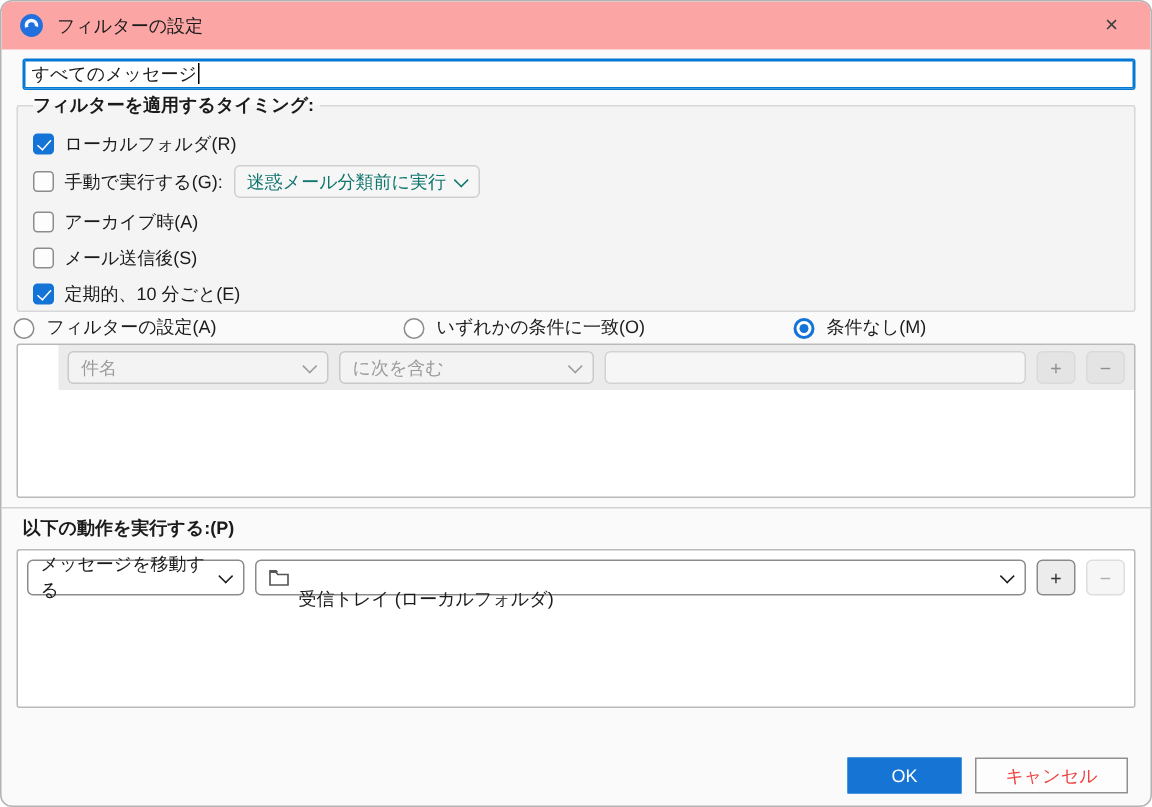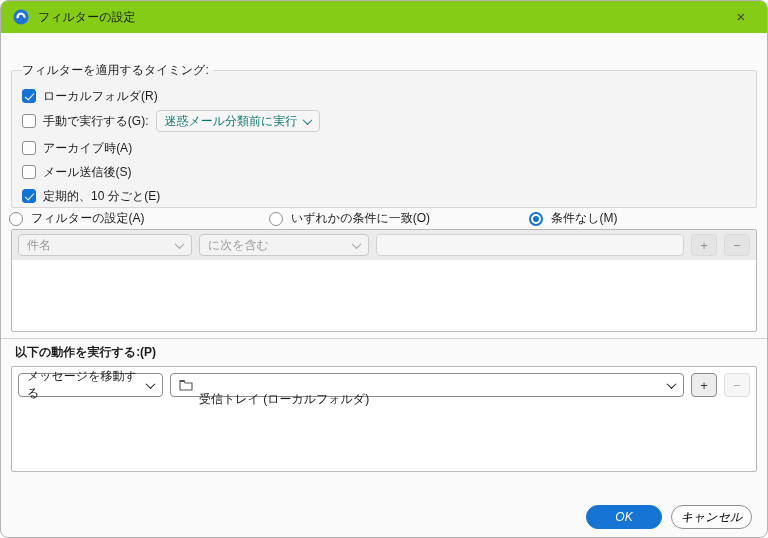--- a/index.html
+++ b/index.html
@@ -6,41 +6,41 @@
   html,body { background:#fff; }
   body { font-family: "Liberation Sans", "DejaVu Sans", sans-serif; font-size: 12px; color:#1b1b1b; }
 
   .dialog {
     position: relative; width: 768px; height: 538px;
     background: #fafafa; border: 1px solid #b3b3b3; border-radius: 8px;
     overflow: hidden;
   }
 
   
-  .titlebar { height: 32px; display:flex; align-items:center; padding: 0 12px; background:#84cc16; }
+  .titlebar { height: 32px; display:flex; align-items:center; padding: 0 12px; background:#fca5a5; }
   .tb-icon { width:16px; height:16px; flex:0 0 auto; }
   .tb-title { margin-left: 9px; flex:1; color:#1b1b1b; }
   .tb-close { width: 28px; text-align:center; font-size: 15px; color:#414141; cursor: default; line-height: 28px; }
 
   
   .name-row { display:flex; align-items:center; margin: 5px 10px 0 14px; height: 22px; }
   .name-label { width: 114px; flex: 0 0 auto; }
   .name-input {
     flex: 1; height: 21px; background:#fff; border: 1px solid #0078d4; border-radius: 2px;
     display:flex; align-items:center; padding: 0 5px; outline: 1px solid #0078d4; outline-offset: -2px;
   }
   .caret { display:inline-block; width:1px; height:14px; background:#000; margin-left:1px; }
 
   
   fieldset.timing {
     margin: 2px 10px 0 10px; height: 146px;
     border: 1px solid #d7d7d7; background: #f4f4f4; border-radius: 2px;
     padding: 2px 8px 0 8px;
   }
-  fieldset.timing legend { font-weight: normal; padding: 0 4px 0 0; margin-left: 2px; color:#1b1b1b; }
+  fieldset.timing legend { font-weight: bold; padding: 0 4px 0 0; margin-left: 2px; color:#1b1b1b; }
   .chk-row { display:flex; align-items:center; margin-top: 6px; height: 18px; }
   .chk-row.tall { height: 24px; margin-top: 4px; }
   .checkbox {
     width: 14px; height: 14px; border-radius: 3px; margin: 0 7px 0 2px; flex:0 0 auto;
     background:#fdfdfd; border: 1px solid #8c8c8c; position: relative;
   }
   .checkbox.checked { background:#1373d6; border-color:#1373d6; }
   .checkbox.checked::after {
     content:""; position:absolute; left:4px; top:1px; width:4px; height:8px;
     border: solid #fff; border-width: 0 1.6px 1.6px 0; transform: rotate(42deg);
@@ -59,21 +59,21 @@
   .radio-opt { display:flex; align-items:center; }
   .radio-opt.o1 { width: 260px; }
   .radio-opt.o2 { width: 260px; }
   .radio { width:14px; height:14px; border-radius:50%; background:#fff; border:1px solid #8c8c8c;
            margin-right: 8px; flex:0 0 auto; position:relative; }
   .radio.selected { border: 2px solid #1373d6; }
   .radio.selected::after { content:""; position:absolute; left:2px; top:2px; width:6px; height:6px;
            border-radius:50%; background:#1373d6; }
 
   
-  .cond-box { margin: 0 10px; height: 103px; border: 1px solid #b9b9b9; background:#fff; border-radius:2px; }
+  .cond-box { margin: 0 10px; height: 103px; border: 1px solid #b9b9b9; background:#fff; border-radius:2px;padding-left:27px; }
   .cond-head { height: 30px; background:#ebebeb; display:flex; align-items:center; padding: 0 6px; gap: 7px; }
   .dd {
     height: 22px; display:flex; align-items:center; justify-content: space-between;
     padding: 0 8px; border-radius: 4px; background:#fff; border:1px solid #8b8b8b; color:#1b1b1b;
   }
   .dd.disabled { background:#f3f3f3; border-color:#c9c9c9; color:#9b9b9b; }
   .dd-field { width: 174px; flex:0 0 auto; }
   .dd-op { width: 170px; flex:0 0 auto; }
   .cond-input { flex:1; height:22px; background:#f6f6f6; border:1px solid #d3d3d3; border-radius:4px; }
   .mini-btn { width: 26px; height: 22px; flex:0 0 auto; border-radius: 4px; display:flex;
@@ -89,40 +89,44 @@
              border-radius:2px; padding: 6px; }
   .act-row { display:flex; align-items:center; gap: 7px; }
   .dd-action { width: 145px; height: 24px; flex: 0 0 auto; }
   .dd-folder { flex: 1; height: 24px; justify-content: flex-start; gap: 6px; }
   .dd-folder .fl-text { flex: 1; margin-top: 28px; }
   .folder-ico { width: 14px; height: 12px; flex:0 0 auto; }
   .act-row .mini-btn { height: 24px; }
 
   
   .footer { display:flex; justify-content:flex-end; gap: 9px; margin: 33px 15px 0 0; }
-  .btn { height: 24px; border-radius: 12px; display:flex; align-items:center; justify-content:center;font-style:italic; }
+  .btn { height: 24px; border-radius: 0; display:flex; align-items:center; justify-content:center; }
   .btn-ok { width: 76px; background:#1574d4; border:1px solid #1574d4; color:#fff; }
-  .btn-cancel { width: 81px; background:#fdfdfd; border:1px solid #8f8f8f; color:#000000; }
+  .btn-cancel { width: 102px; background:#fdfdfd; border:1px solid #8f8f8f; color:#ef4444; }
 </style>
 </head>
 <body>
 
 <div class="dialog">
 
   <div class="titlebar">
     <svg class="tb-icon" viewBox="0 0 16 16">
       <circle cx="8" cy="8" r="7.6" fill="#2170dd"></circle>
       <path d="M3.6 9.5 A4.6 4.6 0 1 1 12.4 9.2 L9.5 7.8 Z" fill="#ffffff" opacity="0.95"></path>
       <circle cx="8" cy="8" r="2.2" fill="#2170dd"></circle>
     </svg>
     <span class="tb-title">フィルターの設定</span>
     <span class="tb-close">×</span>
   </div>
 
   <div class="name-row">
+    <div class="name-input">
+      <span>すべてのメッセージ</span>
+      <span class="caret"></span>
+    </div>
   </div>
 
   <fieldset class="timing">
     <legend>フィルターを適用するタイミング:</legend>
 
     <div class="chk-row">
       <span class="checkbox checked"></span>
       <span>ローカルフォルダ(R)</span>
     </div>
 

